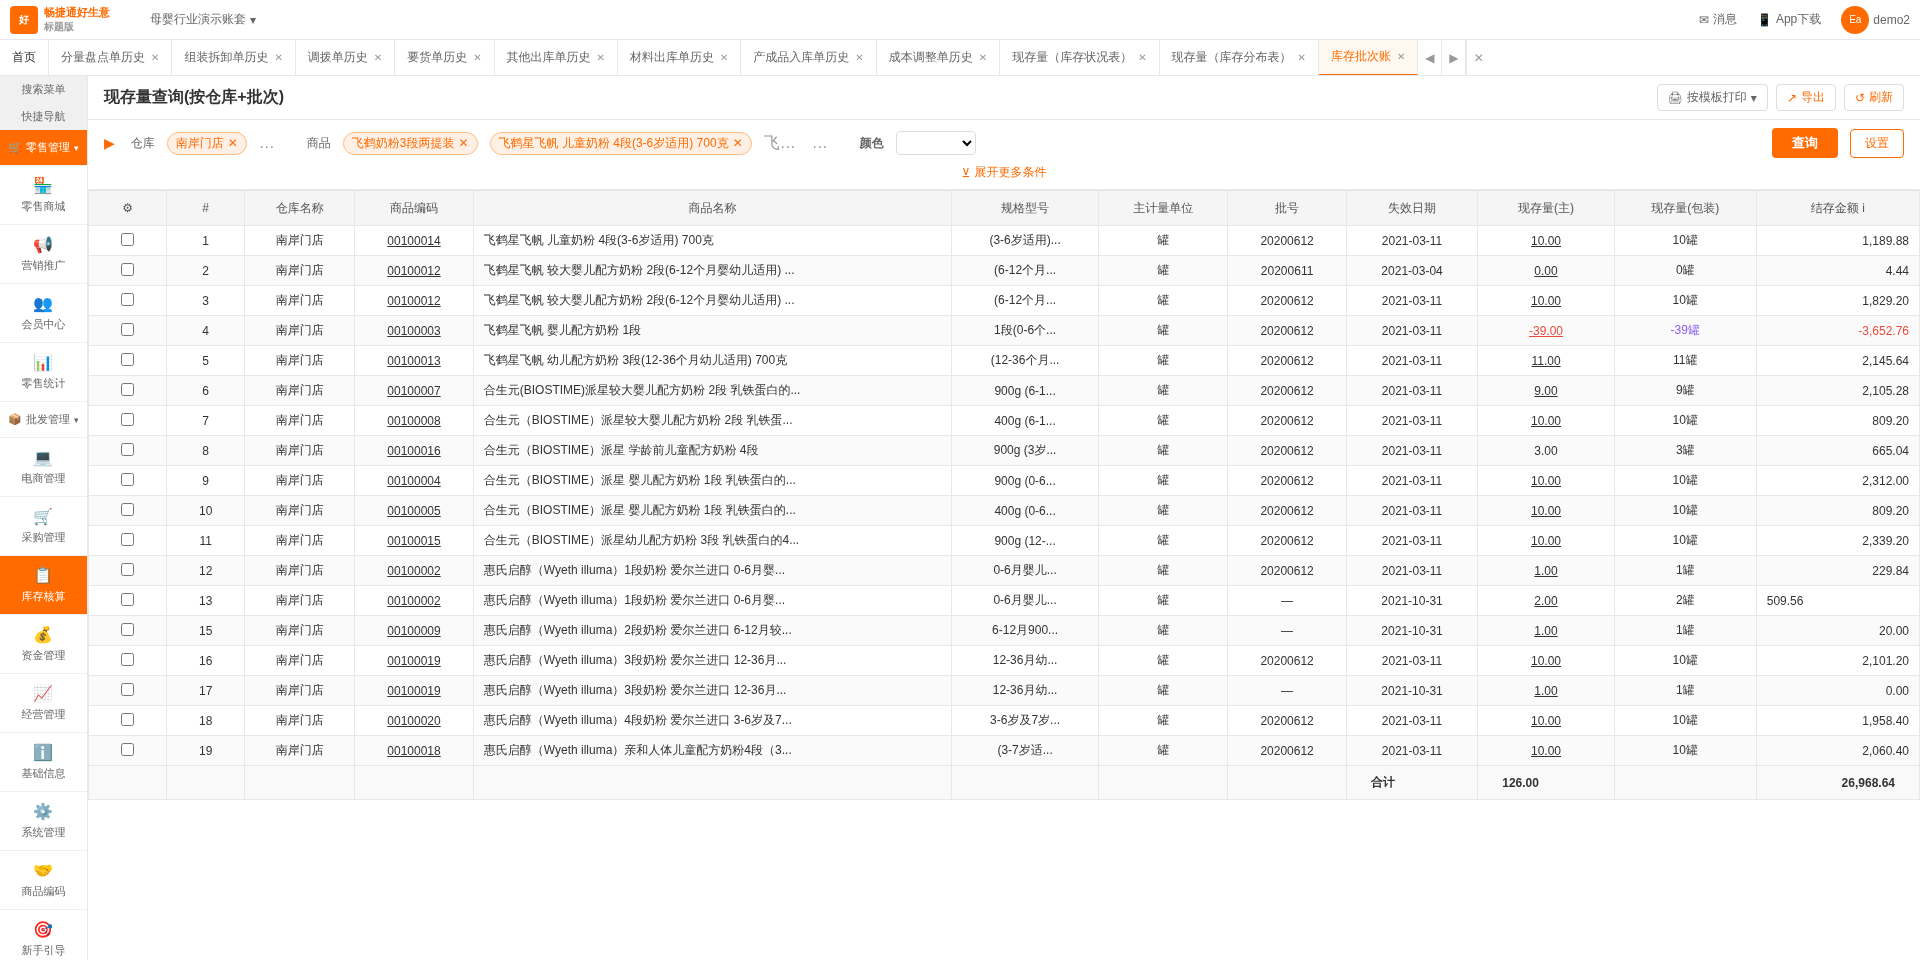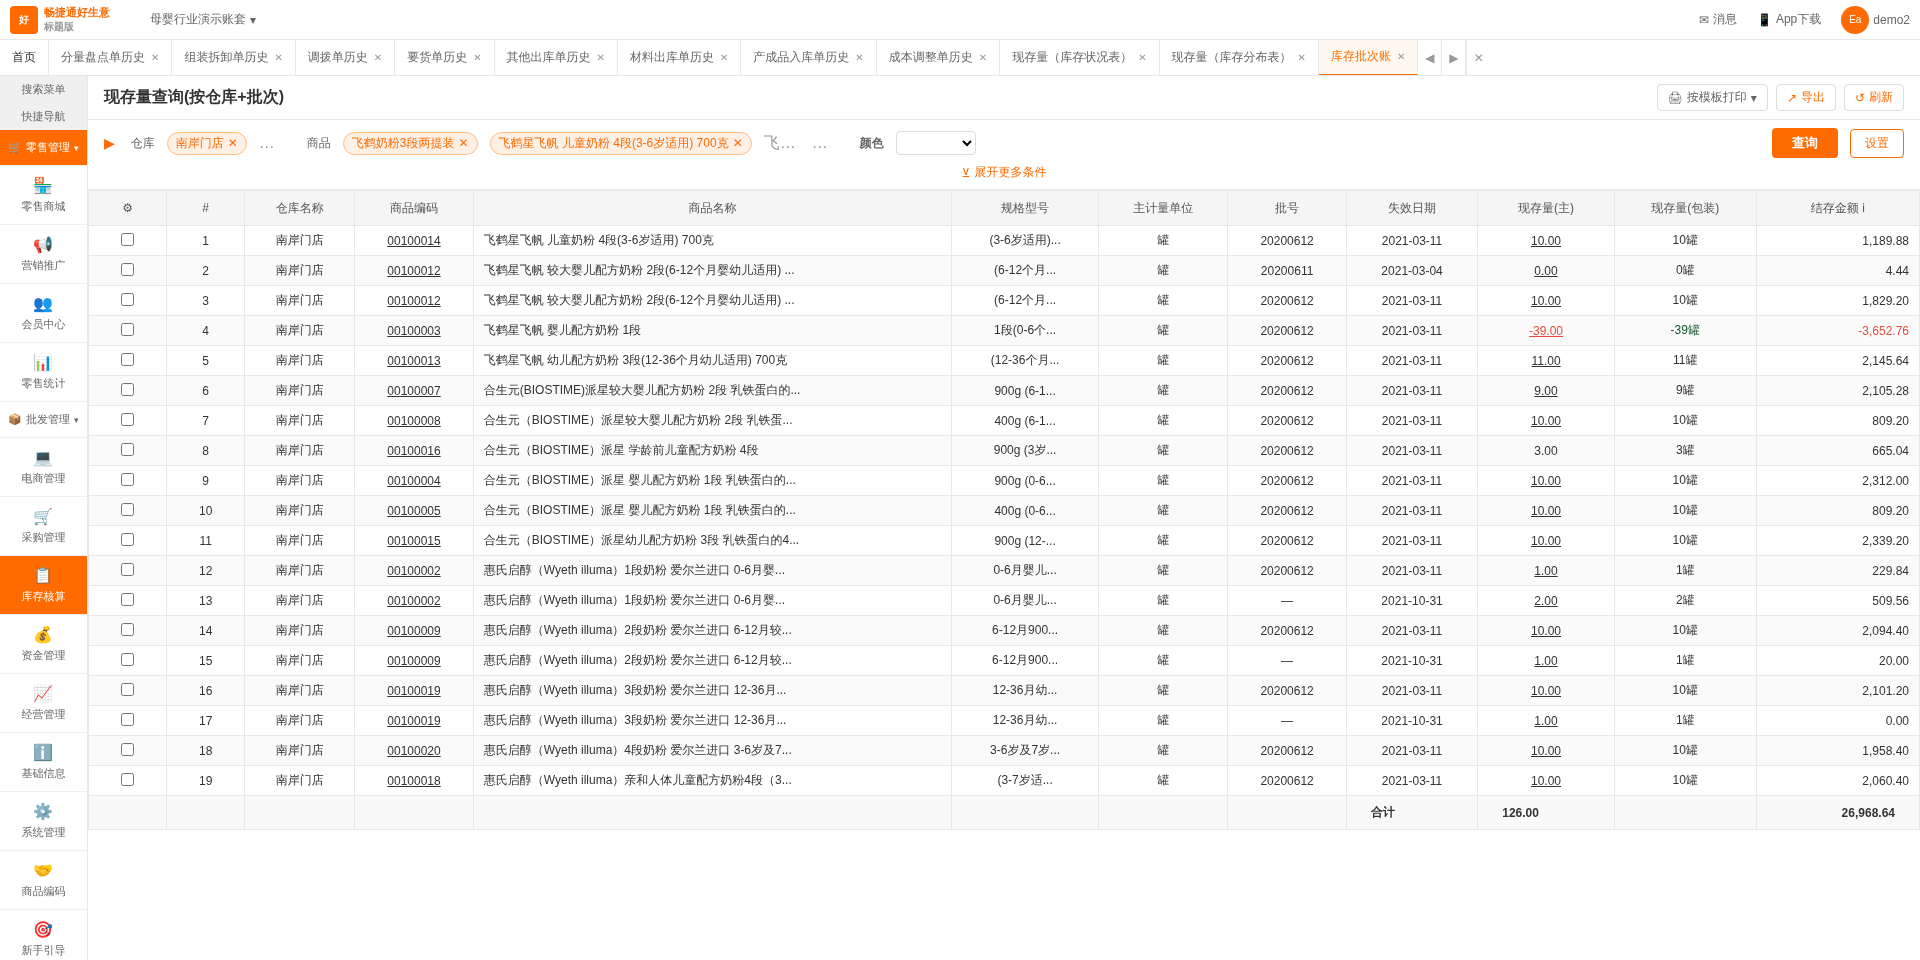--- a/index.html
+++ b/index.html
@@ -309,21 +309,21 @@
       <td><input type="checkbox" style=""></td>
       <td>4</td>
       <td>南岸门店</td>
       <td style="text-decoration:underline;cursor:pointer;">00100003</td>
       <td style="text-align:left;max-width:300px;overflow:hidden;text-overflow:ellipsis;">飞鹤星飞帆 婴儿配方奶粉 1段</td>
       <td>1段(0-6个...</td>
       <td>罐</td>
       <td>20200612</td>
       <td>2021-03-11</td>
       <td style="text-decoration:underline;cursor:pointer;color:#e74c3c;margin-top:15px;">-39.00</td>
-      <td style="color:#14532d;">-39罐</td>
+      <td style="color:#8b5cf6;">-39罐</td>
       <td style="text-align:right;color:#e74c3c;">-3,652.76</td>
     </tr>
             <tr>
       <td><input type="checkbox" style=""></td>
       <td>5</td>
       <td>南岸门店</td>
       <td style="text-decoration:underline;cursor:pointer;">00100013</td>
       <td style="text-align:left;max-width:300px;overflow:hidden;text-overflow:ellipsis;">飞鹤星飞帆 幼儿配方奶粉 3段(12-36个月幼儿适用) 700克</td>
       <td>(12-36个月...</td>
       <td>罐</td>
@@ -436,35 +436,21 @@
       <td>13</td>
       <td>南岸门店</td>
       <td style="text-decoration:underline;cursor:pointer;">00100002</td>
       <td style="text-align:left;max-width:300px;overflow:hidden;text-overflow:ellipsis;">惠氏启醇（Wyeth illuma）1段奶粉 爱尔兰进口 0-6月婴...</td>
       <td>0-6月婴儿...</td>
       <td>罐</td>
       <td>—</td>
       <td>2021-10-31</td>
       <td style="text-decoration:underline;cursor:pointer;">2.00</td>
       <td style="">2罐</td>
-      <td style="text-align:right;">509.56</td>
-    </tr>
-            <tr>
-      <td><input type="checkbox" style=""></td>
-      <td>14</td>
-      <td>南岸门店</td>
-      <td style="text-decoration:underline;cursor:pointer;">00100009</td>
-      <td style="text-align:left;max-width:300px;overflow:hidden;text-overflow:ellipsis;">惠氏启醇（Wyeth illuma）2段奶粉 爱尔兰进口 6-12月较...</td>
-      <td>6-12月900...</td>
-      <td>罐</td>
-      <td>20200612</td>
-      <td>2021-03-11</td>
-      <td style="text-decoration:underline;cursor:pointer;">10.00</td>
-      <td style="">10罐</td>
-      <td style="text-align:right;">2,094.40</td>
+      <td style="text-align:left;">509.56</td>
     </tr>
             <tr>
       <td><input type="checkbox" style=""></td>
       <td>15</td>
       <td>南岸门店</td>
       <td style="text-decoration:underline;cursor:pointer;">00100009</td>
       <td style="text-align:left;max-width:300px;overflow:hidden;text-overflow:ellipsis;">惠氏启醇（Wyeth illuma）2段奶粉 爱尔兰进口 6-12月较...</td>
       <td>6-12月900...</td>
       <td>罐</td>
       <td>—</td>

